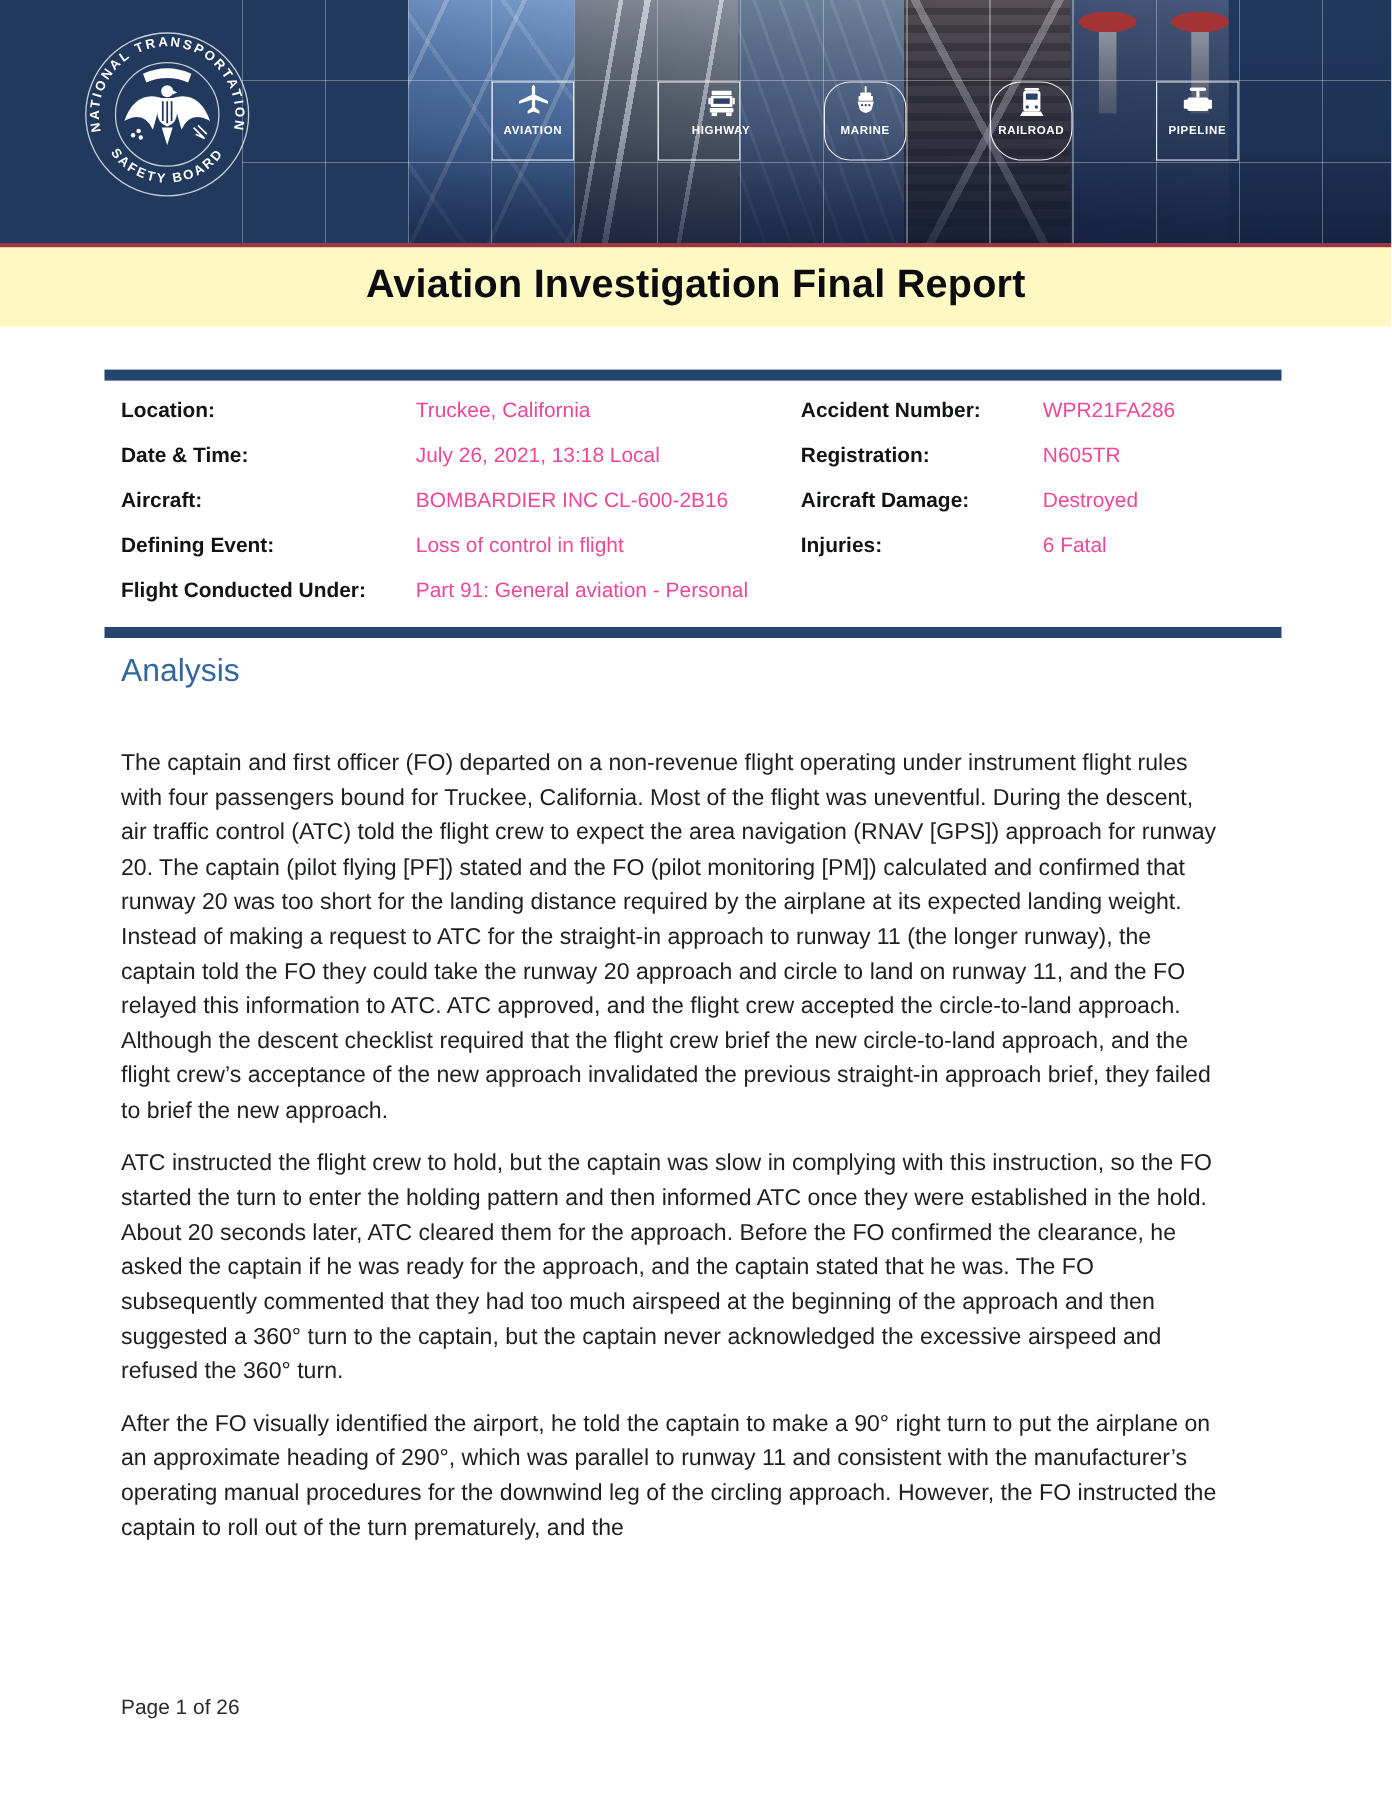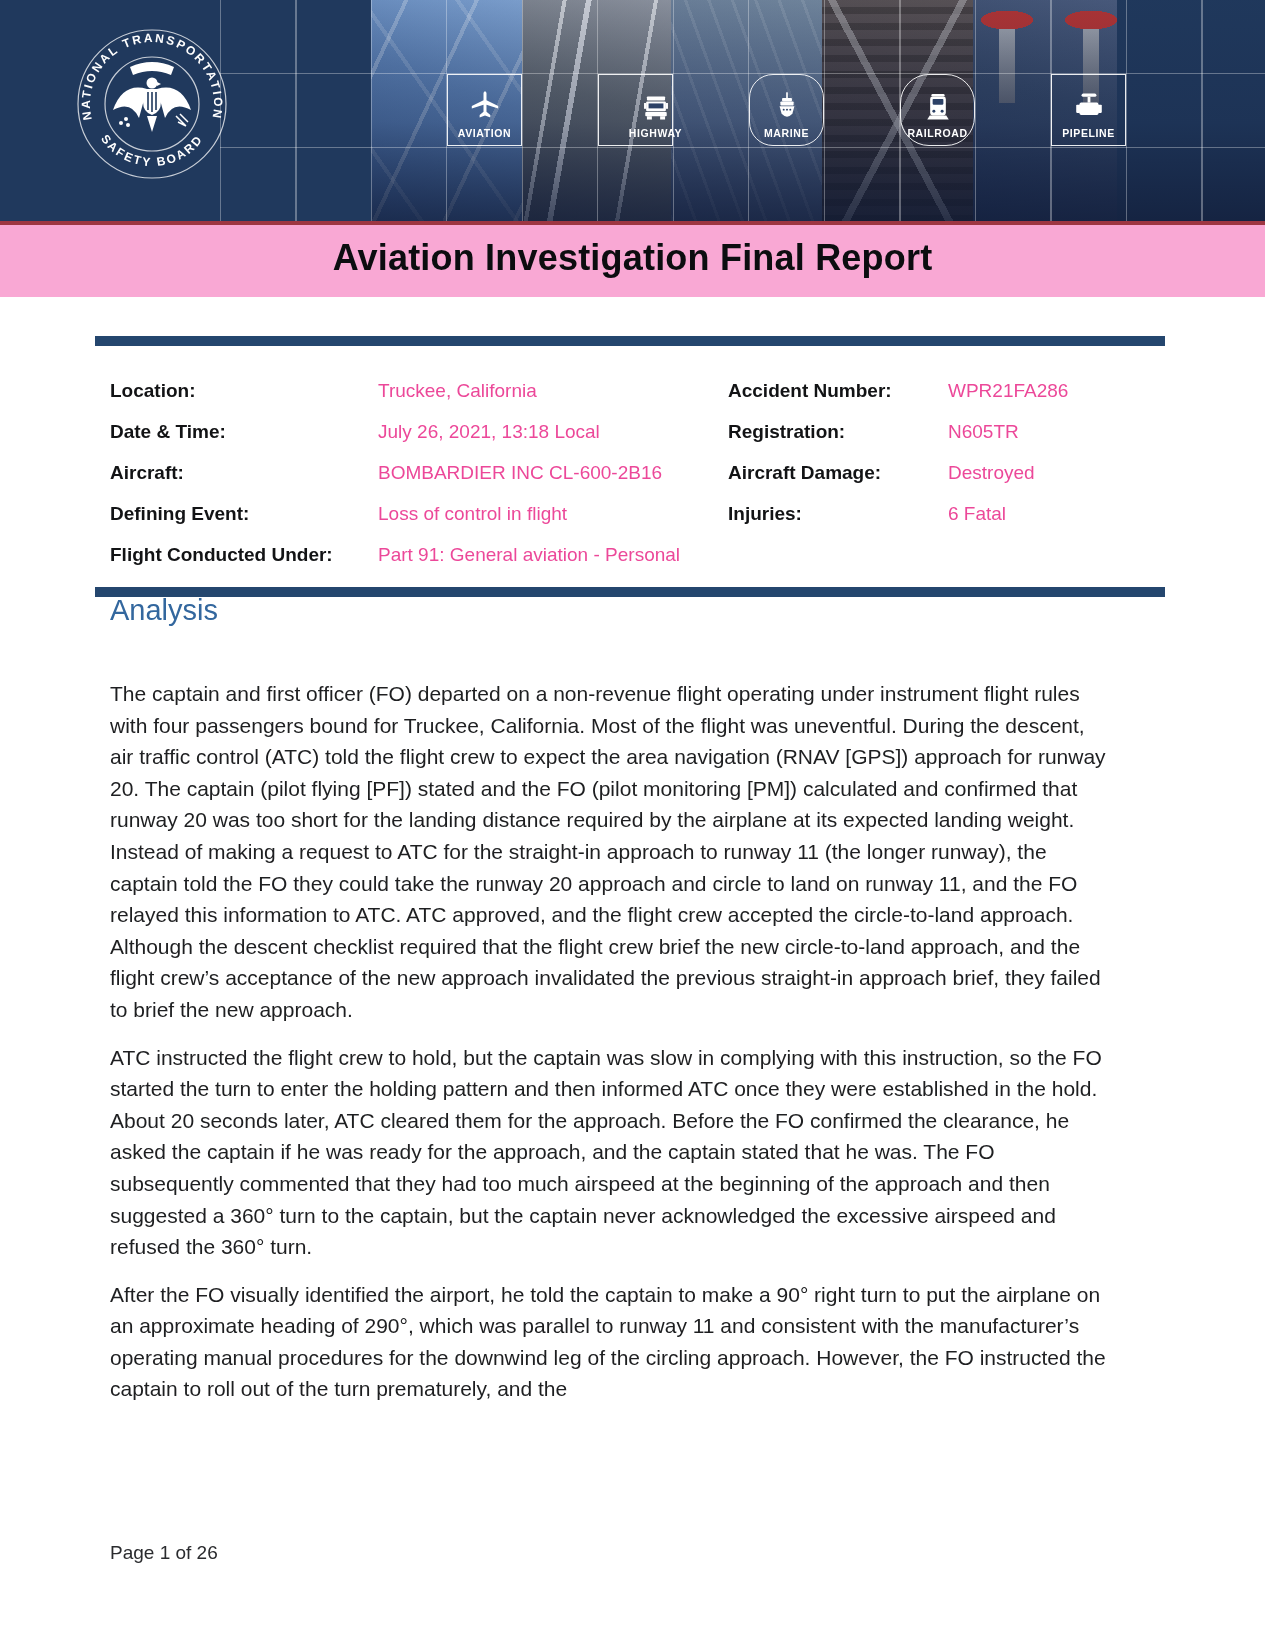--- a/index.html
+++ b/index.html
@@ -41,40 +41,40 @@
     background-position:-8px 5px,76px 5px,26px 28px,110px 28px,0 0;
     background-repeat:no-repeat;}
   .photo-strip::after{content:'';position:absolute;inset:0;
     background:linear-gradient(180deg, rgba(22,36,68,0.05) 0%, rgba(22,36,68,0.28) 55%, rgba(17,28,56,0.74) 100%);}
   .banner-grid{position:absolute;top:0;bottom:0;left:220px;right:0;
     background-image:
       repeating-linear-gradient(90deg, rgba(255,255,255,0.32) 0 1px, rgba(255,255,255,0) 1px 75.5px),
       repeating-linear-gradient(180deg, rgba(255,255,255,0) 0 73px, rgba(255,255,255,0.32) 73px 74px);}
   .tile{position:absolute;top:74px;width:75px;height:72px;box-sizing:border-box;
     border:1px solid rgba(255,255,255,0.9);display:flex;flex-direction:column;
-    align-items:center;justify-content:flex-end;padding-bottom:6px;row-gap:5px;}
+    align-items:center;justify-content:flex-start;padding-bottom:6px;row-gap:5px;}
   .tile svg{width:36px;height:33px;display:block;}
   .tile-label{font-size:10.5px;font-weight:bold;letter-spacing:0.6px;color:#fff;white-space:nowrap;}
   .t-aviation{left:447px;} .t-highway{left:598px;padding-left:40px;} .t-marine{left:749px;border-radius:24px;}
   .t-railroad{left:900px;border-radius:29px;} .t-pipeline{left:1051px;}
 
   .seal{position:absolute;left:74px;top:26px;width:156px;height:156px;}
   .seal-text{font-family:"Liberation Sans",sans-serif;font-size:12px;font-weight:bold;
     fill:#fff;letter-spacing:2.2px;}
 
   
   .red-rule{position:absolute;left:0;top:221px;width:1265px;height:4px;background:#9e3642;}
-  .title-band{position:absolute;left:0;top:225px;width:1265px;height:72px;background:#f9a8d4;
+  .title-band{position:absolute;left:0;top:225px;width:1265px;height:72px;background:#fef9c3;
     display:flex;align-items:center;justify-content:center;}
   .title-band h1{margin:-6px 0 0 0;font-size:36px;font-weight:bold;color:#0c0d10;letter-spacing:0.2px;}
 
   
   .info{position:absolute;left:95px;top:336px;width:1070px;}
   .rule{height:10px;background:#24466e;}
-  .rows{padding:24px 0 12px 0;}
+  .rows{padding:7px 0 12px 0;}
   .row{display:grid;grid-template-columns:268px 350px 220px 1fr;height:41px;
     align-items:center;padding-left:15px;font-size:19px;}
   .lbl{font-weight:bold;color:#121315;}
   .val{color:#ec4899;}
 
   
   .analysis{position:absolute;left:110px;top:592px;width:1005px;}
   .analysis h2{margin:0;font-size:29px;line-height:36px;font-weight:normal;color:#33679e;}
   .analysis p{margin:0 0 16px 0;width:1000px;font-size:21px;line-height:31.6px;color:#1e1f21;}
   .analysis p:first-of-type{margin-top:50px;}

